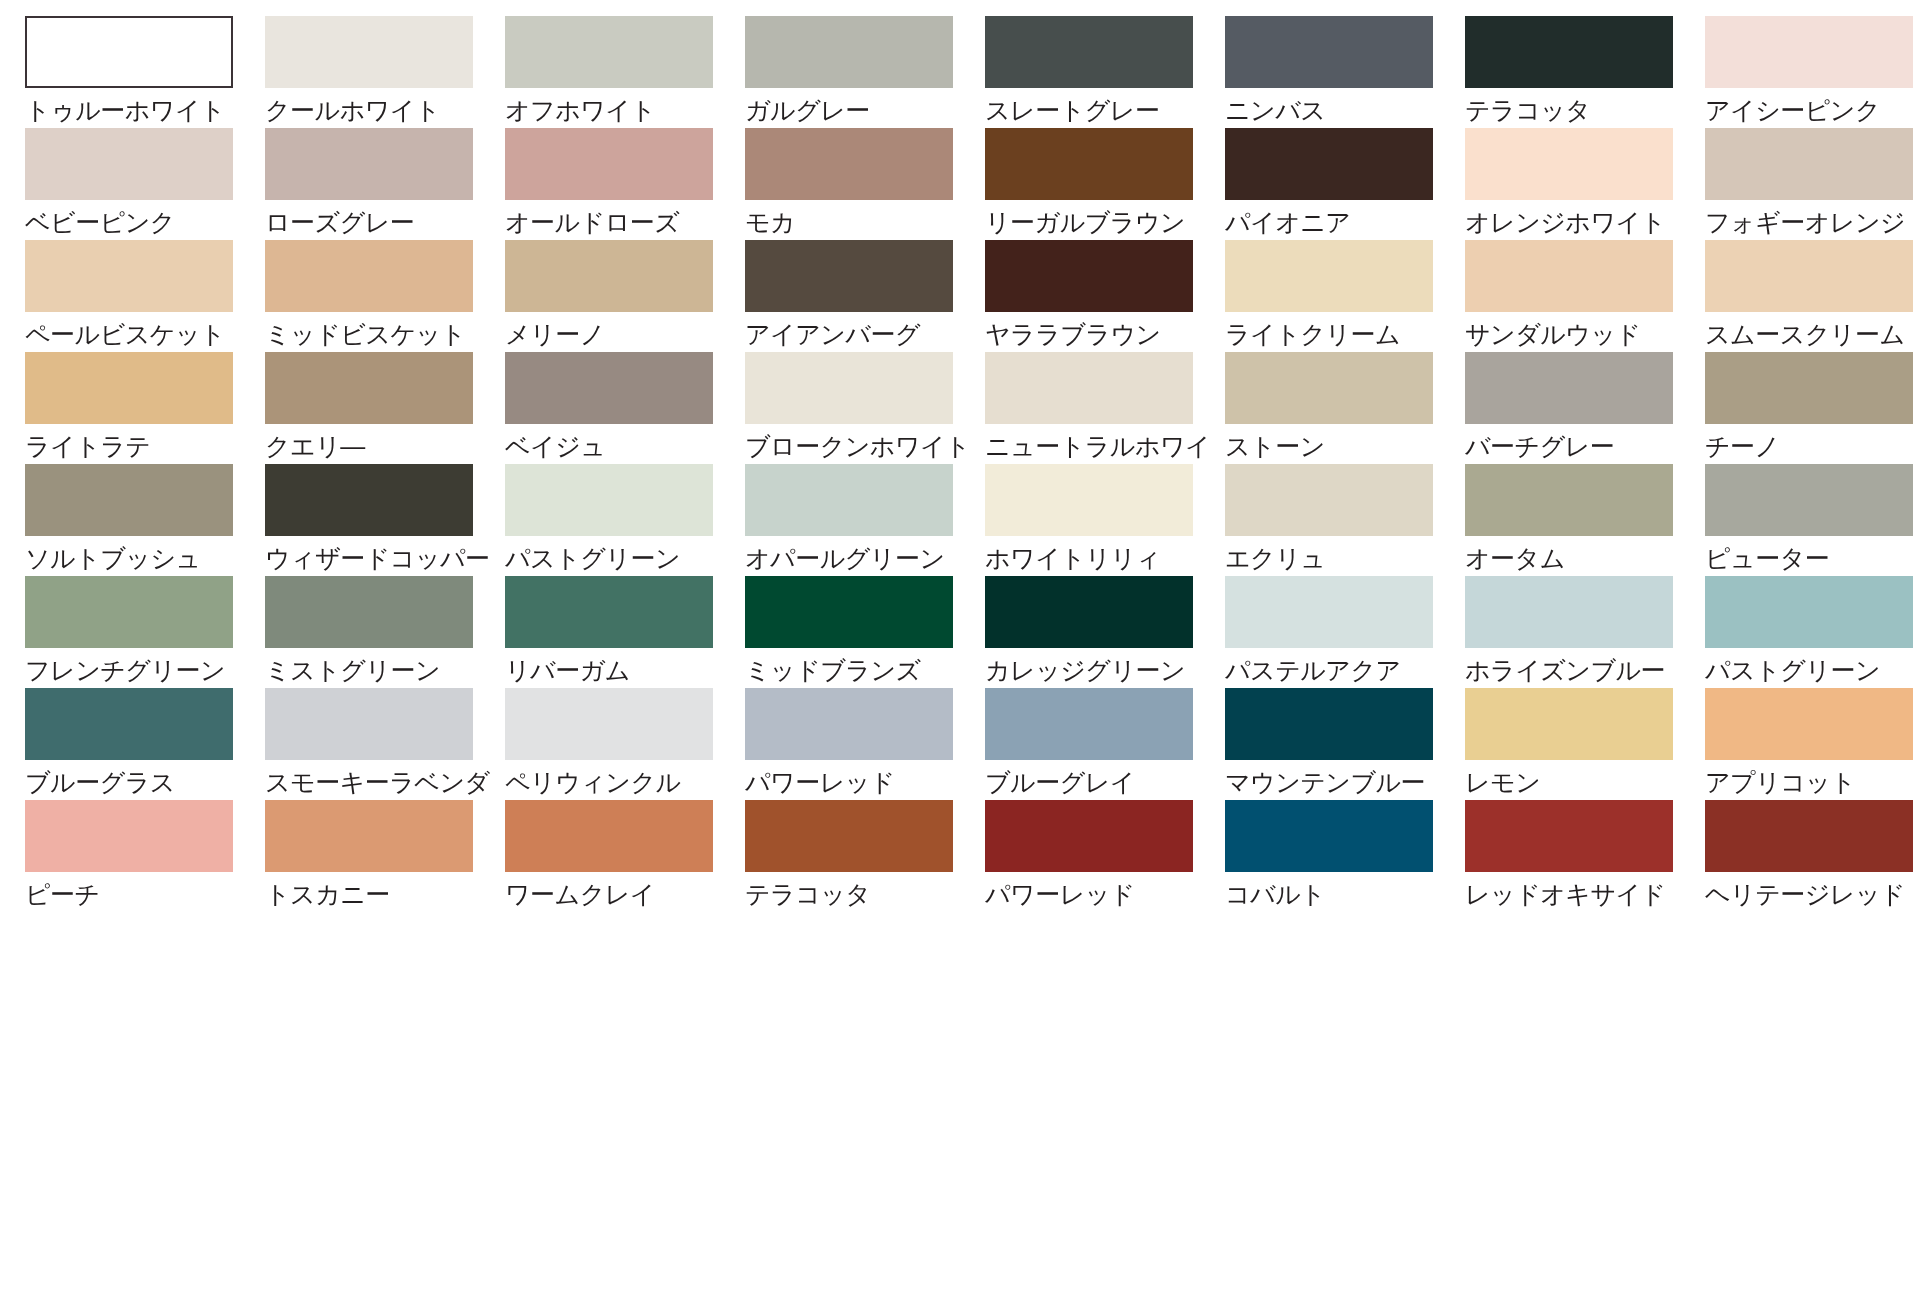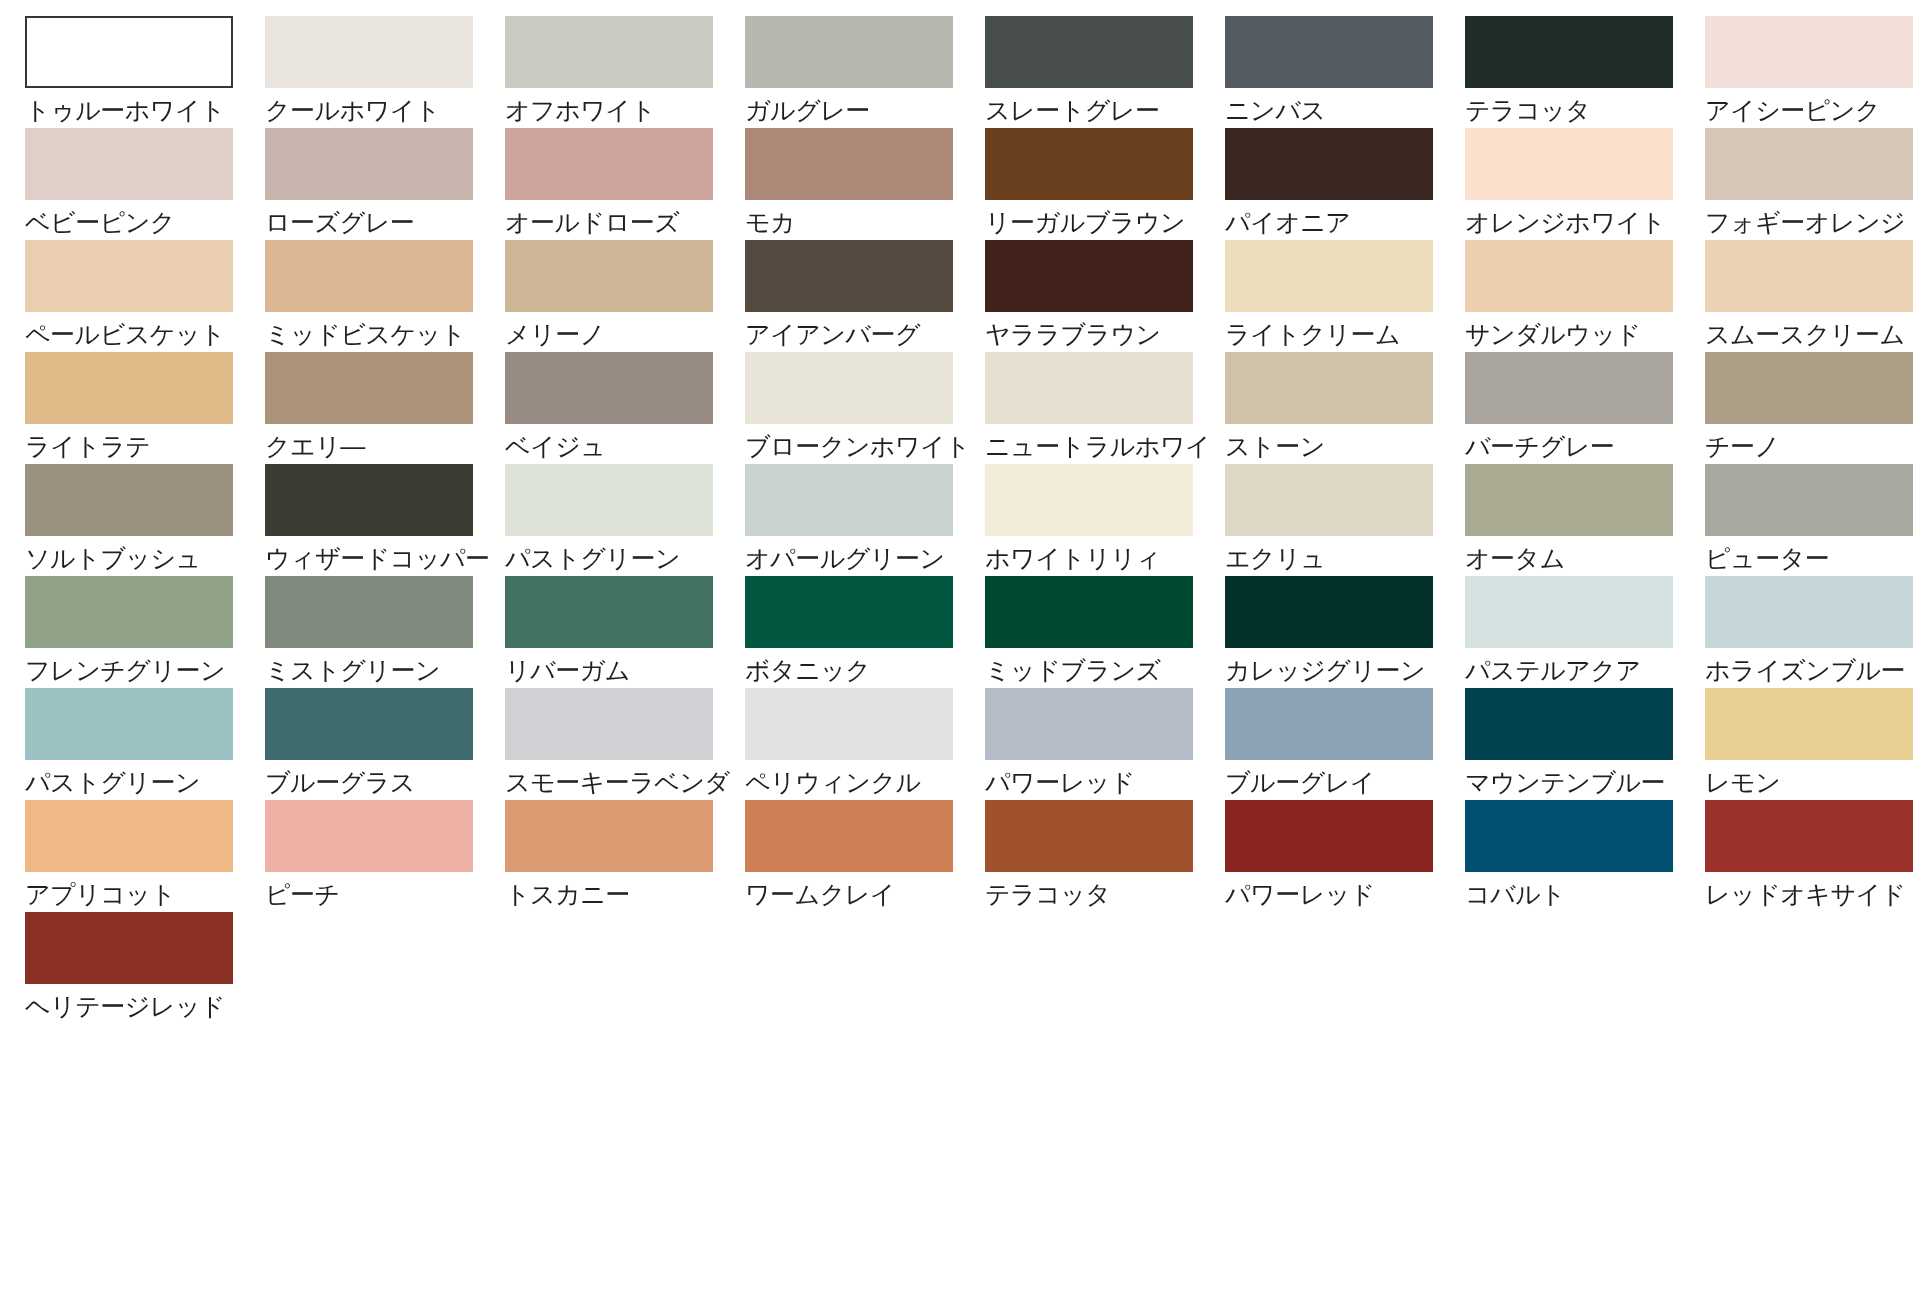--- a/index.html
+++ b/index.html
@@ -226,24 +226,20 @@
     </div>
     <div class="swatch-cell">
       <div class="swatch-chip" style="background-color: rgb(127, 138, 124);"></div>
       <span class="swatch-label">ミストグリーン</span>
     </div>
     <div class="swatch-cell">
       <div class="swatch-chip" style="background-color: rgb(66, 114, 100);"></div>
       <span class="swatch-label">リバーガム</span>
     </div>
     <div class="swatch-cell">
-      <div class="swatch-chip" style="background-color: rgb(1, 87, 64);"></div>
-      <span class="swatch-label">ボタニック</span>
-    </div>
-    <div class="swatch-cell">
       <div class="swatch-chip" style="background-color: rgb(0, 73, 48);"></div>
       <span class="swatch-label">ミッドブランズ
 ウィックグリーン</span>
     </div>
     <div class="swatch-cell">
       <div class="swatch-chip" style="background-color: rgb(2, 49, 43);"></div>
       <span class="swatch-label">カレッジグリーン</span>
     </div>
     <div class="swatch-cell">
       <div class="swatch-chip" style="background-color: rgb(213, 225, 224);"></div>

